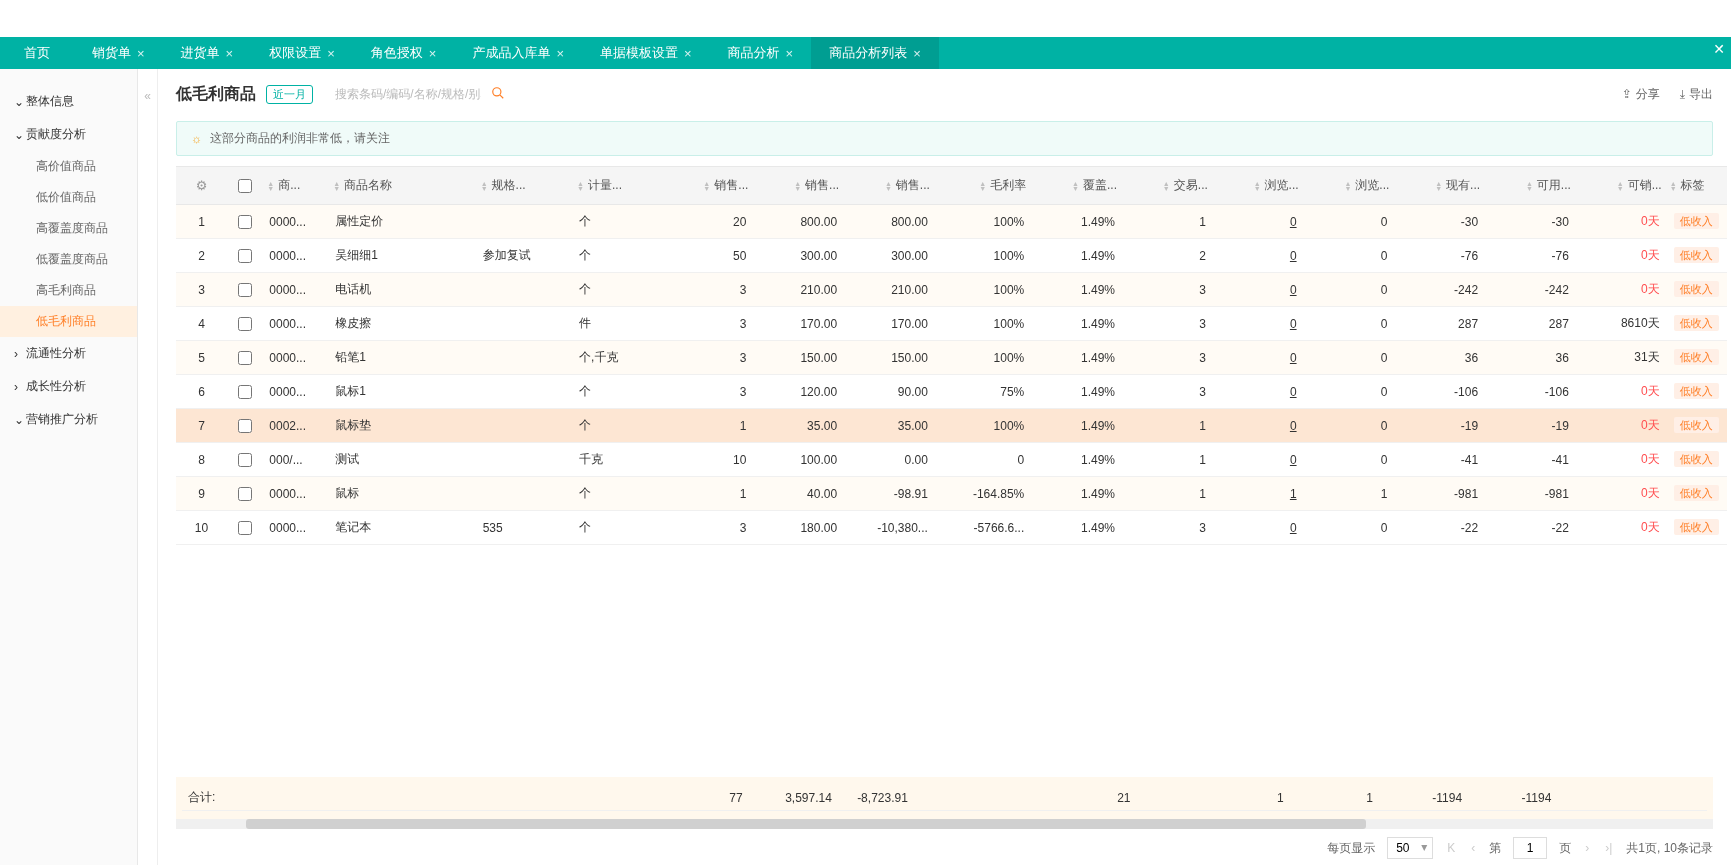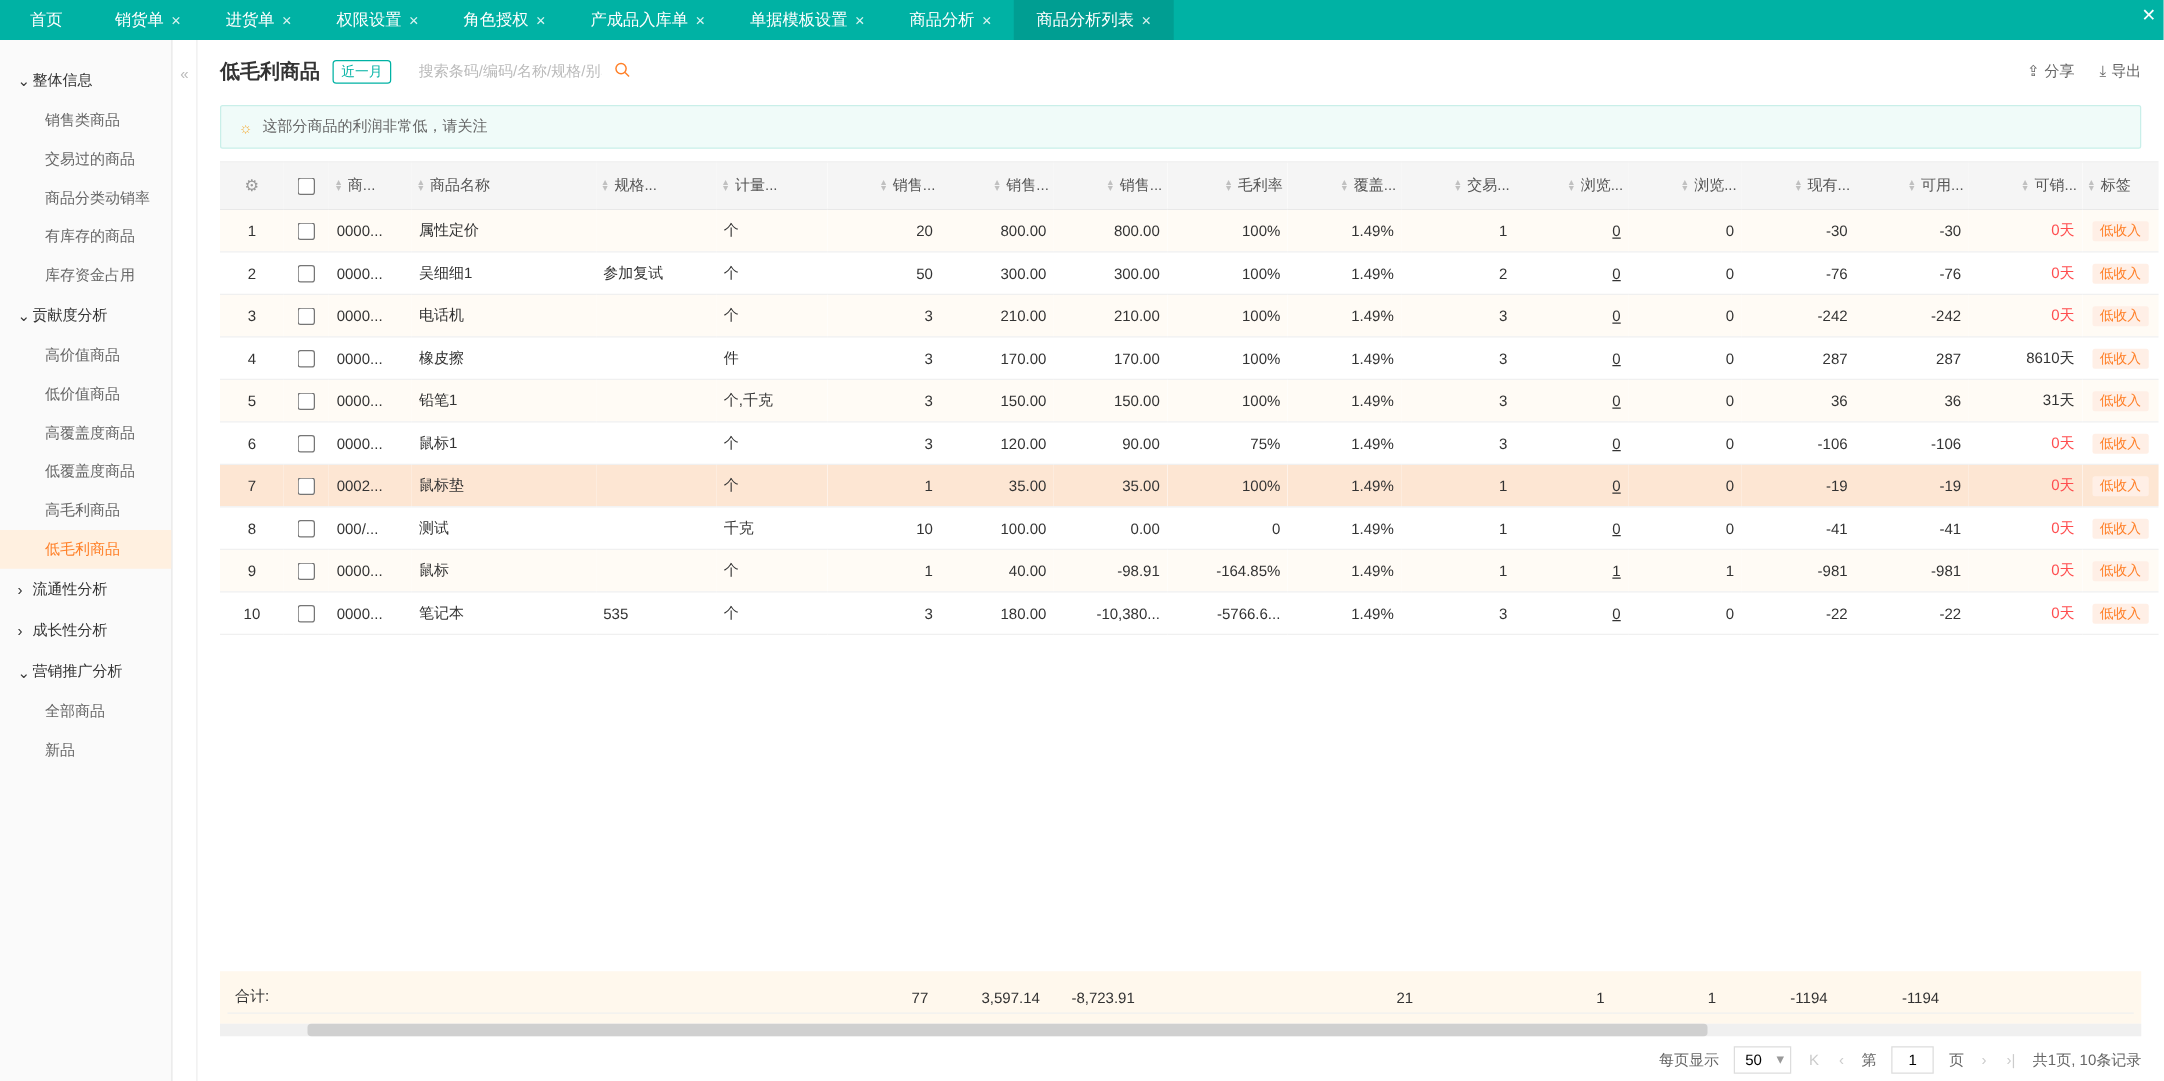--- a/index.html
+++ b/index.html
@@ -1,19 +1,19 @@
 <!DOCTYPE html>
 <html><head>
   <meta charset="utf-8">
   <style>
     * { margin: 0; padding: 0; box-sizing: border-box; font-family: "Microsoft YaHei", "PingFang SC", sans-serif; }
     body { font-size: 12px; color: #333; background: #fff; width: 1731px; height: 865px; overflow: hidden; display: flex; flex-direction: column; }
     
     
-    .tabstrip { display: flex; align-items: center; height: 32px; background: #00b2a4; color: #fff; position: relative; }
+    .tabstrip { display: flex; align-items: center; height: 32px; background: #00b2a4; color: #fff; position: relative; margin-top: 37px; }
     .tabstrip .tab { display: flex; align-items: center; height: 100%; padding: 0 18px; font-size: 13px; cursor: pointer; white-space: nowrap; }
     .tabstrip .tab.home { padding: 0 24px; }
     .tabstrip .tab.active { background: #009e92; }
     .tabstrip .tab .close { margin-left: 6px; font-style: normal; opacity: .85; }
     .tabstrip .sys-close { position: absolute; right: 6px; top: 4px; color: #fff; cursor: pointer; font-size: 14px; }
 
     
     .main { flex: 1 1 auto; display: flex; min-height: 0; }
     
     
@@ -119,27 +119,20 @@
     <span class="sys-close">✕</span>
 </div>
 
 <div class="main">
 
   <div class="leftnav" id="leftnav">
       <div class="section">
         <div class="section-title">
           <span class="chev">⌄</span>
           <span>整体信息</span>
-        </div>
-        <div class="items">
-          <div class="item">销售类商品</div>
-          <div class="item">交易过的商品</div>
-          <div class="item">商品分类动销率</div>
-          <div class="item">有库存的商品</div>
-          <div class="item">库存资金占用</div>
         </div>
       </div>
       <div class="section">
         <div class="section-title">
           <span class="chev">⌄</span>
           <span>贡献度分析</span>
         </div>
         <div class="items">
           <div class="item">高价值商品</div>
           <div class="item">低价值商品</div>
@@ -159,24 +152,20 @@
         <div class="section-title">
           <span class="chev">›</span>
           <span>成长性分析</span>
         </div>
       </div>
       <div class="section">
         <div class="section-title">
           <span class="chev">⌄</span>
           <span>营销推广分析</span>
         </div>
-        <div class="items">
-          <div class="item">全部商品</div>
-          <div class="item">新品</div>
-        </div>
       </div>
     </div>
   <div class="collapse-btn">
     <span>«</span>
   </div>
 
   <div class="right">
 
     <div class="toolbar">
       <span class="page-title">低毛利商品</span>

